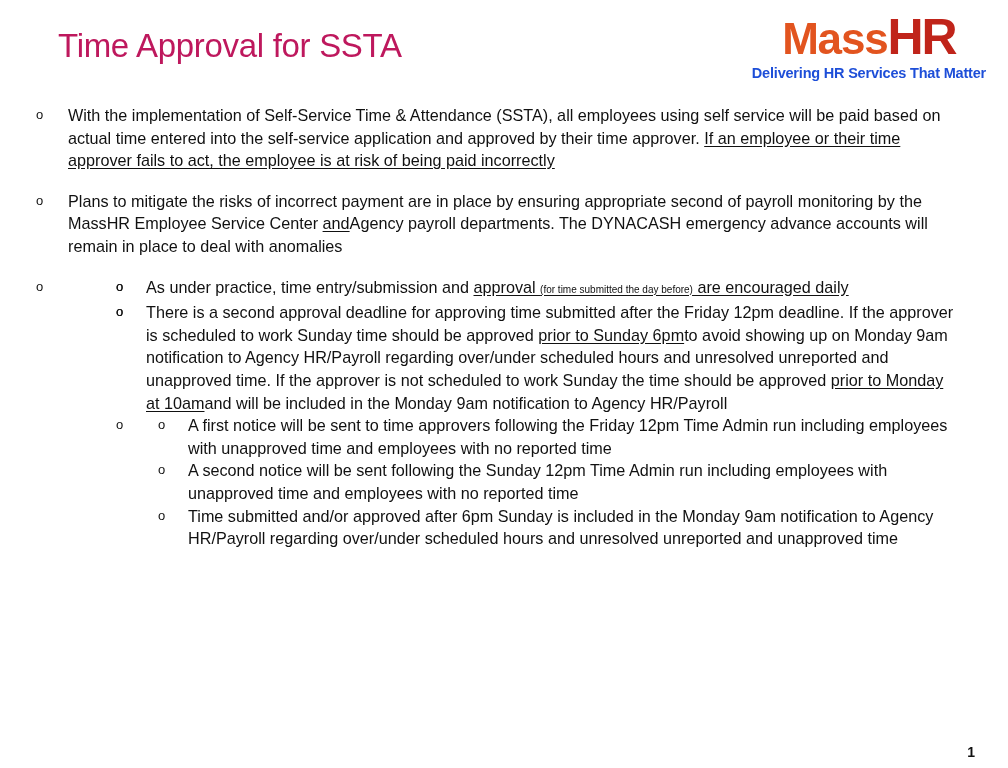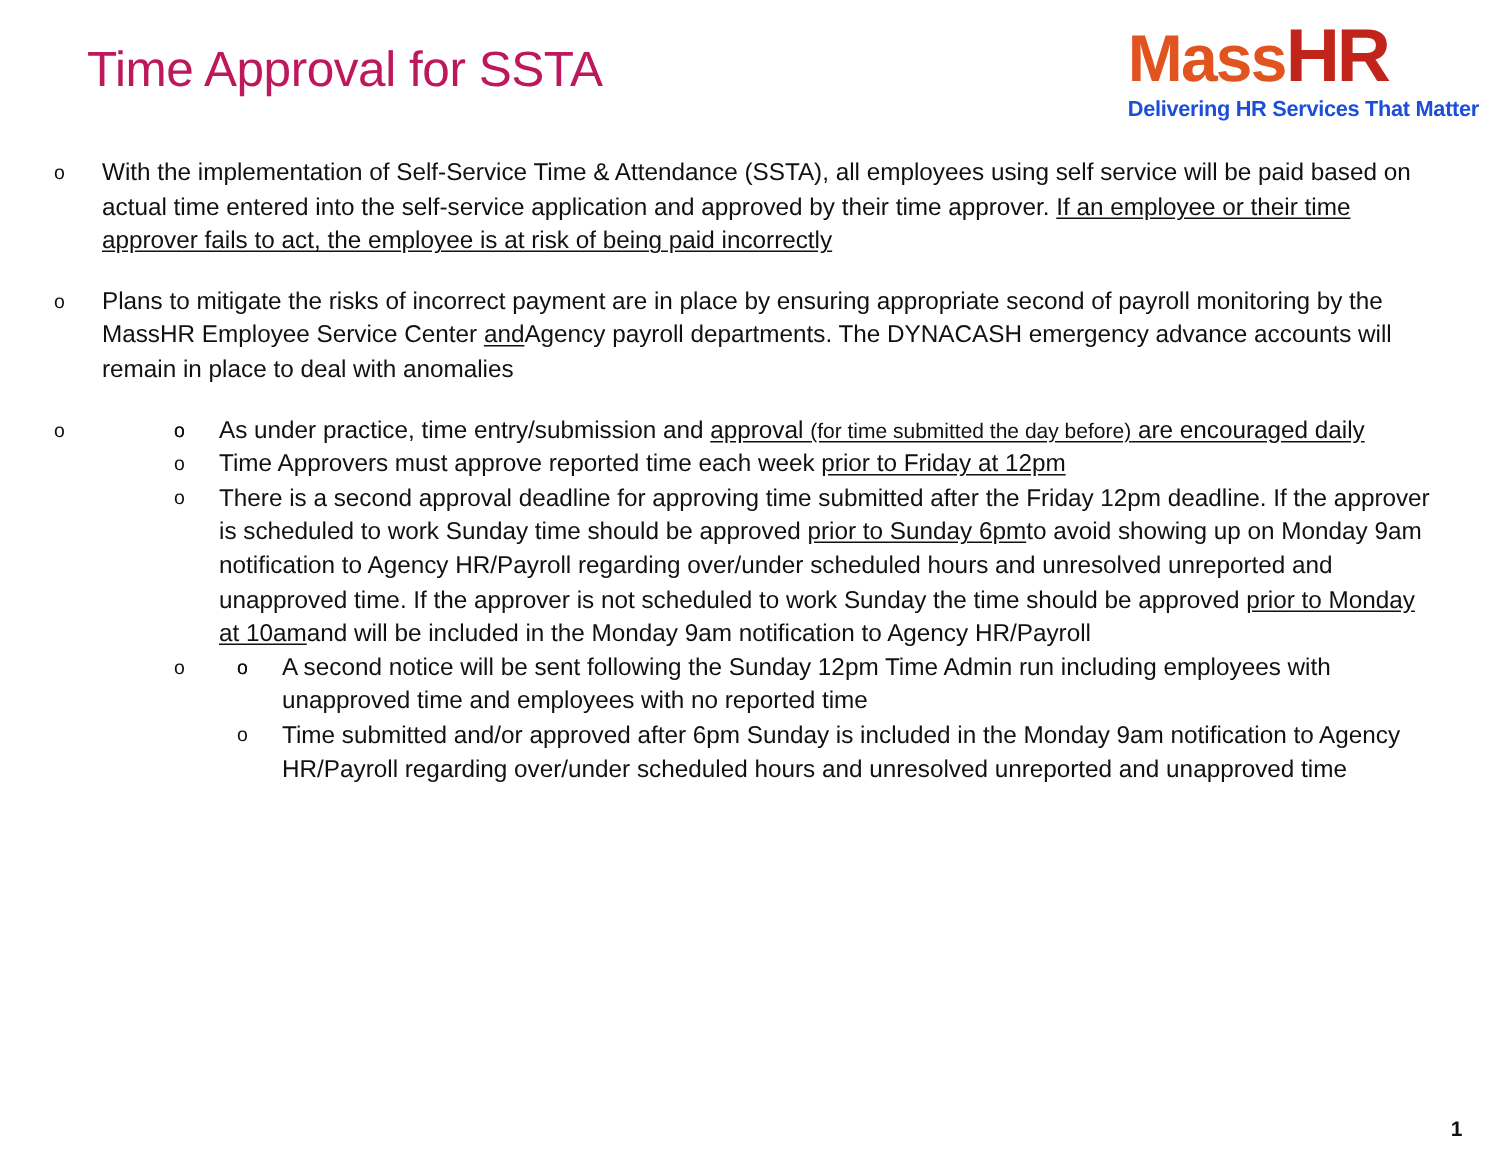--- a/index.html
+++ b/index.html
@@ -28,21 +28,21 @@
     color: #be185d;
     white-space: nowrap;
     margin-left: 24px;
   }
 
   
   .logo {
     position: absolute;
     right: 22px;
     top: 14px;
-    text-align: left;
+    text-align: center;
     line-height: 1;
   }
   .logo-word {
     font-size: 44px;
     font-weight: bold;
     letter-spacing: -1.2px;
     line-height: 0.95;
     white-space: nowrap;
   }
   .logo-mass { color: #E2541F; }
@@ -89,21 +89,21 @@
 
   
   .lvl2 { padding-left: 146px; padding-right: 50px; }
   .lvl2 > .marker { left: 116px; }
 
   
   .lvl3 { padding-left: 188px; padding-right: 60px; }
   .lvl3 > .marker { left: 158px; }
 
   .u { text-decoration: underline; text-underline-offset: 2px; }
-  .small { font-size: 14px; }
+  .small { font-size: 10px; }
 
   .tight { margin-bottom: 0; }
 
   
   .footer {
     position: absolute;
     left: 0;
     bottom: 0;
     width: 1008px;
     height: 68px;
@@ -147,34 +147,34 @@
     <span class="marker">o</span>
   </div>
 
   <div class="bullet lvl2">
     <span class="marker">o</span>
     <span class="btext"><span>As under practice, time entry/submission and </span><span class="u">approval </span><span class="u small">(for time submitted the day before)</span><span class="u"> are encouraged daily </span></span>
   </div>
 
   <div class="bullet lvl2">
     <span class="marker">o</span>
-    <span class="btext"><span>Time Approvers must approve reported time each week </span><span class="u">prior to Friday at 12pm </span></span>
   </div>
 
   <div class="bullet lvl2">
     <span class="marker">o</span>
     <span class="btext"><span>There is a second approval deadline for approving time submitted after the Friday 12pm deadline.  If the approver is scheduled to work Sunday time should be approved </span><span class="u">prior to Sunday 6pm</span><span>to avoid showing up on Monday 9am notification to Agency HR/Payroll regarding over/under scheduled hours and unresolved unreported and unapproved time.  If the approver is not scheduled to work Sunday the time should be approved </span><span class="u">prior to Monday at 10am</span><span>and will be included in the Monday 9am notification to Agency HR/Payroll</span></span>
   </div>
 
   <div class="bullet lvl2">
     <span class="marker">o</span>
   </div>
 
   <div class="bullet lvl3">
     <span class="marker">o</span>
+    <span class="btext">A first notice will be sent to time approvers following the Friday 12pm Time Admin run including employees with unapproved time and employees with no reported time</span>
   </div>
 
   <div class="bullet lvl3">
     <span class="marker">o</span>
     <span class="btext">A second notice will be sent following the Sunday 12pm Time Admin run including employees with unapproved time and employees with no reported time</span>
   </div>
 
   <div class="bullet lvl3">
     <span class="marker">o</span>
     <span class="btext">Time submitted and/or approved after 6pm Sunday is included in the Monday 9am notification to Agency HR/Payroll regarding over/under scheduled hours and unresolved unreported and unapproved time</span>

